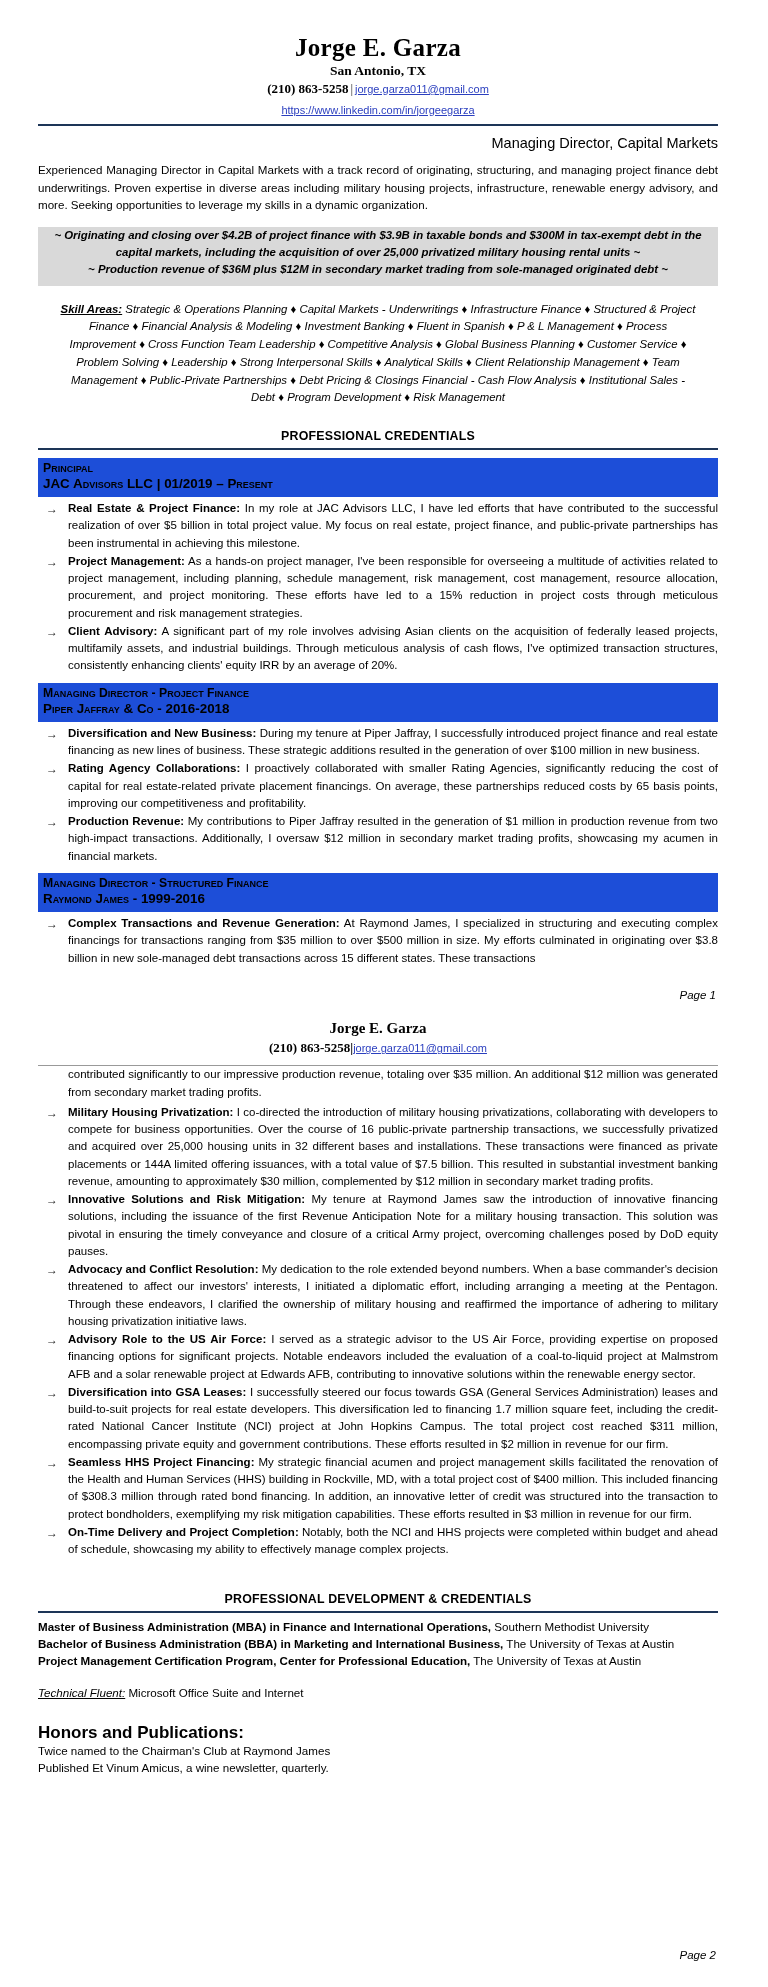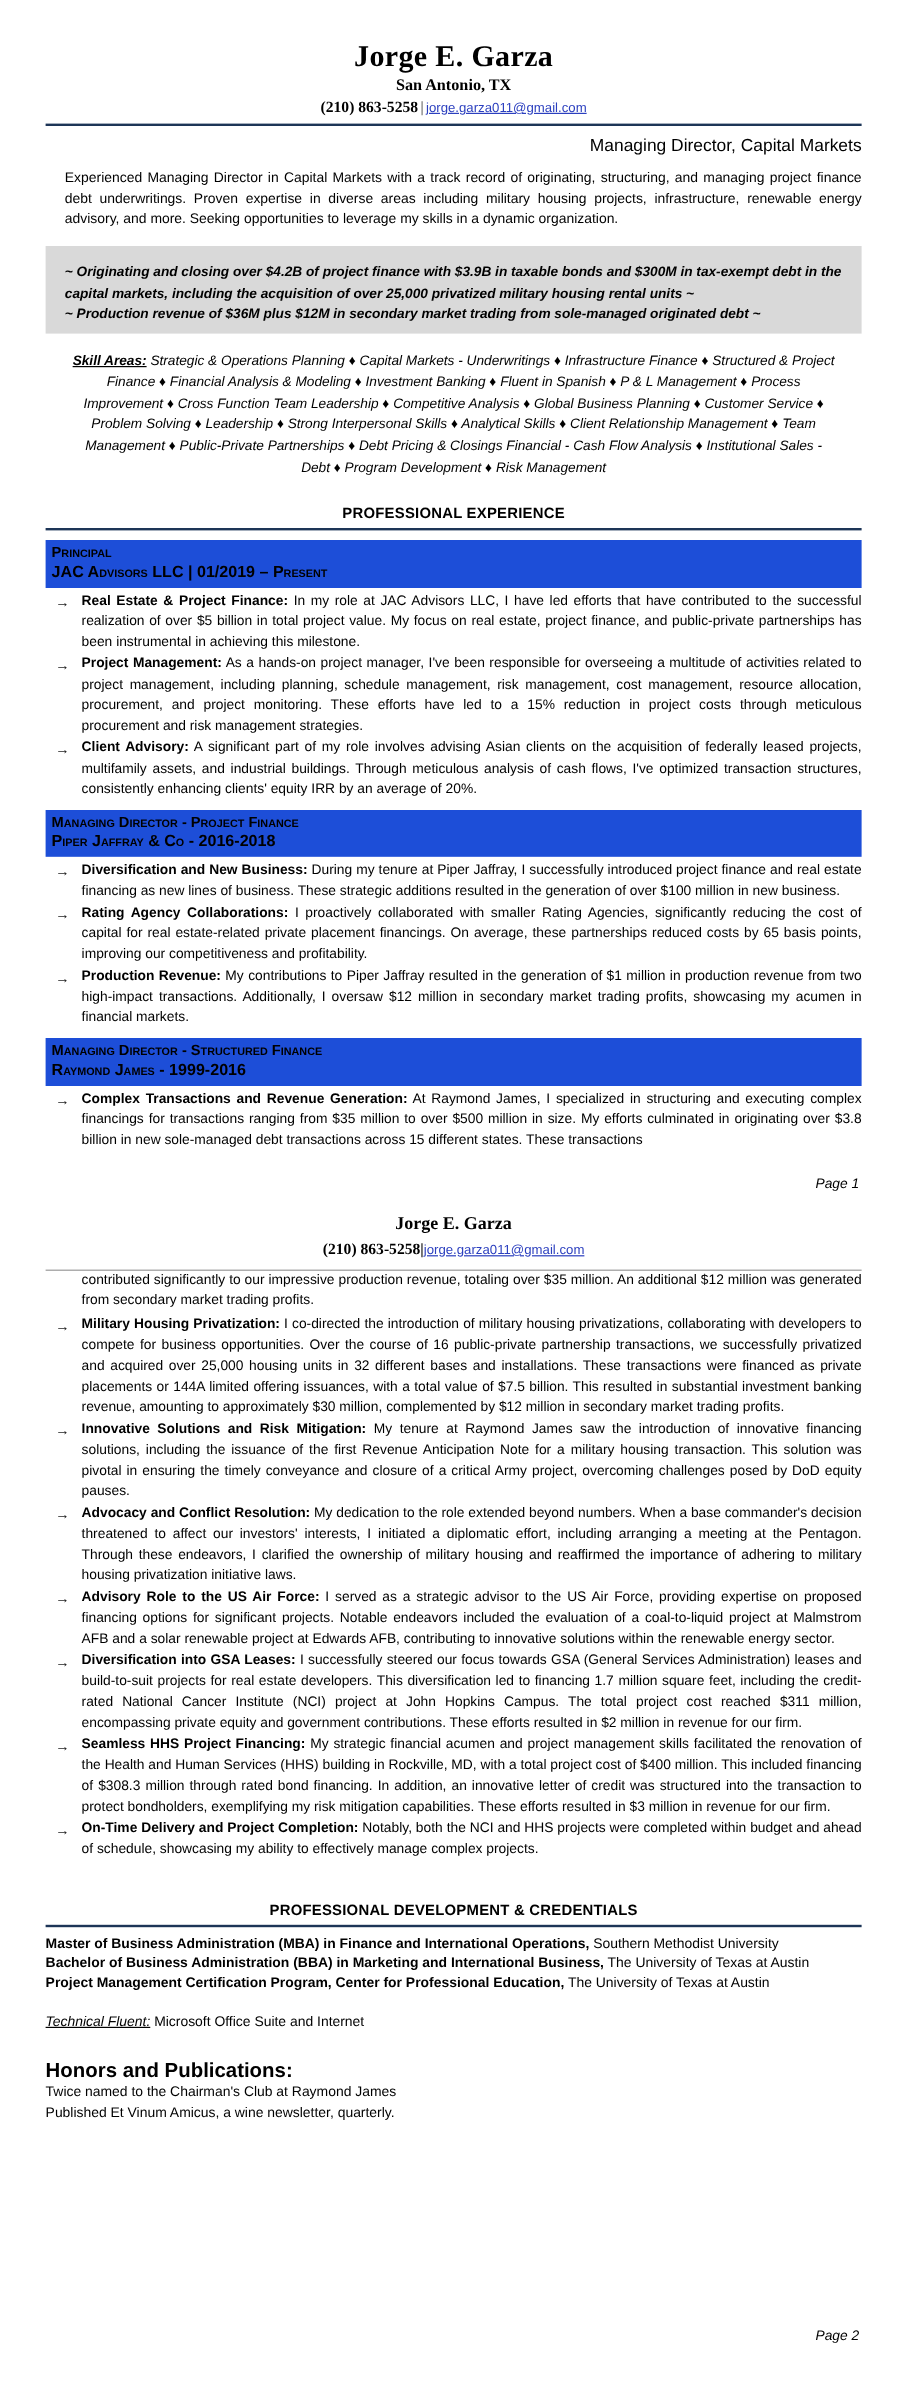--- a/index.html
+++ b/index.html
@@ -83,29 +83,29 @@
     text-align: right;
     font-weight: normal;
     font-size: 14.5px;
     margin: 9px 0 10px 0;
   }
 
   .summary {
     font-size: 11.6px;
     line-height: 1.48;
     text-align: justify;
-    margin: 0 0 4px 16px;
+    margin: 0 0 4px 0;
   }
 
   
   .highlight-box {
     background: #d9d9d9;
     margin: 14px 0 0 0;
-    padding: 14px 16px 7px 16px;
-    text-align: left;
+    padding: 0 16px 7px 16px;
+    text-align: center;
   }
   .highlight-box p {
     margin: 0;
     font-size: 11.4px;
     font-style: italic;
     font-weight: bold;
     line-height: 1.52;
   }
 
   
@@ -236,38 +236,41 @@
 <body>
 
 <div class="page page-1">
 
   <div class="doc-header">
     <h1 class="name">Jorge E. Garza</h1>
     <div class="city">San Antonio, TX</div>
     <div class="contact-line">
       <span>(210) 863-5258</span><span class="sep">|</span><a class="link" href="#">jorge.garza011@gmail.com</a>
     </div>
+    <div class="linkedin-line">
+      <a class="link-lk" href="#">https://www.linkedin.com/in/jorgeegarza</a>
+    </div>
   </div>
 
   <hr class="rule-thick">
 
   <div class="job-title-head">Managing Director, Capital Markets</div>
 
   <p class="summary">Experienced Managing Director in Capital Markets with a track record of originating, structuring, and managing project finance debt underwritings. Proven expertise in diverse areas including military housing projects, infrastructure, renewable energy advisory, and more. Seeking opportunities to leverage my skills in a dynamic organization.</p>
 
   <div class="highlight-box">
     <p>~ Originating and closing over $4.2B of project finance with $3.9B in taxable bonds and $300M in tax-exempt debt in the capital markets, including the acquisition of over 25,000 privatized military housing rental units ~</p>
     <p>~ Production revenue of $36M plus $12M in secondary market trading from sole-managed originated debt ~</p>
   </div>
 
   <div class="skills">
     <span class="skills-label">Skill Areas:</span><span> Strategic &amp; Operations Planning ♦ Capital Markets - Underwritings ♦ Infrastructure Finance ♦ Structured &amp; Project Finance ♦ Financial Analysis &amp; Modeling ♦ Investment Banking ♦ Fluent in Spanish  ♦ P &amp; L Management ♦ Process Improvement ♦ Cross Function Team Leadership ♦ Competitive Analysis ♦ Global Business Planning ♦ Customer Service ♦ Problem Solving ♦ Leadership ♦ Strong Interpersonal Skills ♦ Analytical Skills ♦ Client Relationship Management ♦ Team Management ♦ Public-Private Partnerships ♦ Debt Pricing &amp; Closings Financial - Cash Flow Analysis ♦ Institutional Sales - Debt ♦ Program Development ♦ Risk Management</span>
   </div>
 
-  <div class="section-title">PROFESSIONAL EXPERIENCE</div>
+  <div class="section-title">PROFESSIONAL CREDENTIALS</div>
   <hr class="rule-thick">
 
   <div class="job-head">
     <span class="role">Principal</span>
     <span class="company">JAC Advisors LLC | 01/2019 – Present</span>
   </div>
   <ul class="bullets">
     <li><span class="arrow">→</span><b>Real Estate &amp; Project Finance:</b><span> In my role at JAC Advisors LLC, I have led efforts that have contributed to the successful realization of over $5 billion in total project value. My focus on real estate, project finance, and public-private partnerships has been instrumental in achieving this milestone.</span></li>
     <li><span class="arrow">→</span><b>Project Management:</b><span> As a hands-on project manager, I've been responsible for overseeing a multitude of activities related to project management, including planning, schedule management, risk management, cost management, resource allocation, procurement, and project monitoring. These efforts have led to a 15% reduction in project costs through meticulous procurement and risk management strategies.</span></li>
     <li><span class="arrow">→</span><b>Client Advisory:</b><span> A significant part of my role involves advising Asian clients on the acquisition of federally leased projects, multifamily assets, and industrial buildings. Through meticulous analysis of cash flows, I've optimized transaction structures, consistently enhancing clients' equity IRR by an average of 20%.</span></li>

